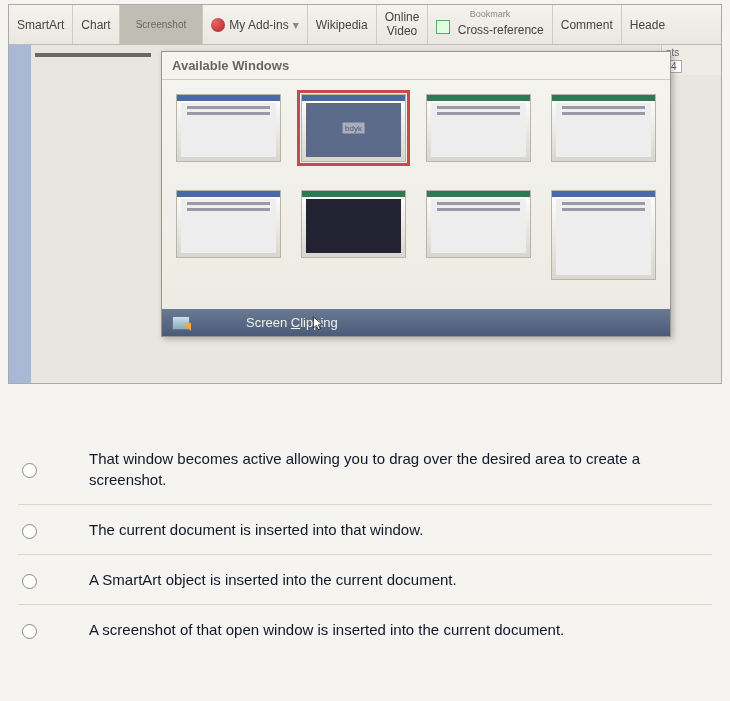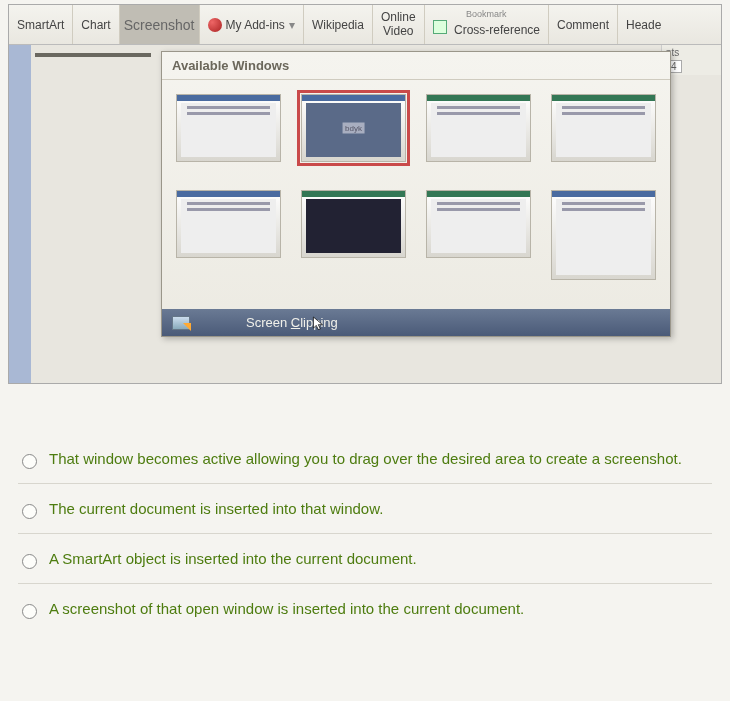--- a/index.html
+++ b/index.html
@@ -43,22 +43,22 @@
       display: inline-block;
     }
     .crossref-icon {
       width: 14px; height: 14px;
       border: 1px solid #5a7; background: #dfd;
       margin-right: 4px; display:inline-block;
     }
     .selected-ribbon {
       background: #c0bdb4;
       color: #666;
-      font-size: 14px;
-      padding: 2px 4px;
+      font-size: 10px;
+      padding: 2px 16px;
     }
     .left-blue { 
       position: absolute; left: 0; top: 40px; bottom: 0; 
       width: 22px; background: #a9b8d4;
     }
     .dropdown-panel {
       position: absolute;
       left: 152px; top: 46px;
       width: 510px; height: 286px;
       background: linear-gradient(#f5f4ef, #eceae2);
@@ -126,25 +126,26 @@
       border-left:1px solid #ccc;
     }
     .right-frag .ind { background:#fff; border:1px solid #aaa; padding:0 4px; margin-top:2px; display:inline-block;}
     .doc-line { 
       position: absolute; left: 26px; top: 48px;
       width: 116px; height: 4px; background:#6a6860;
     }
 
     .answers { padding: 30px 18px 18px 18px; }
     .option { 
-      display: flex; align-items: flex-end;
+      display: flex; align-items: center;
       padding: 14px 0;
       border-top: 1px solid #d8d6ce;
-      font-size: 15px; color: #4d7c0f;
+      font-size: 15px; color: #0f172a;
       line-height: 1.4;
+      gap: 40px;
     }
     .option:first-child { border-top: none; }
     .radio {
       width: 15px; height: 15px; 
       border: 1.5px solid #888; border-radius: 50%;
       margin: 3px 12px 0 4px; flex-shrink: 0;
       background: #fdfdfa;
     }
     .underline { text-decoration: underline; }
   </style>

